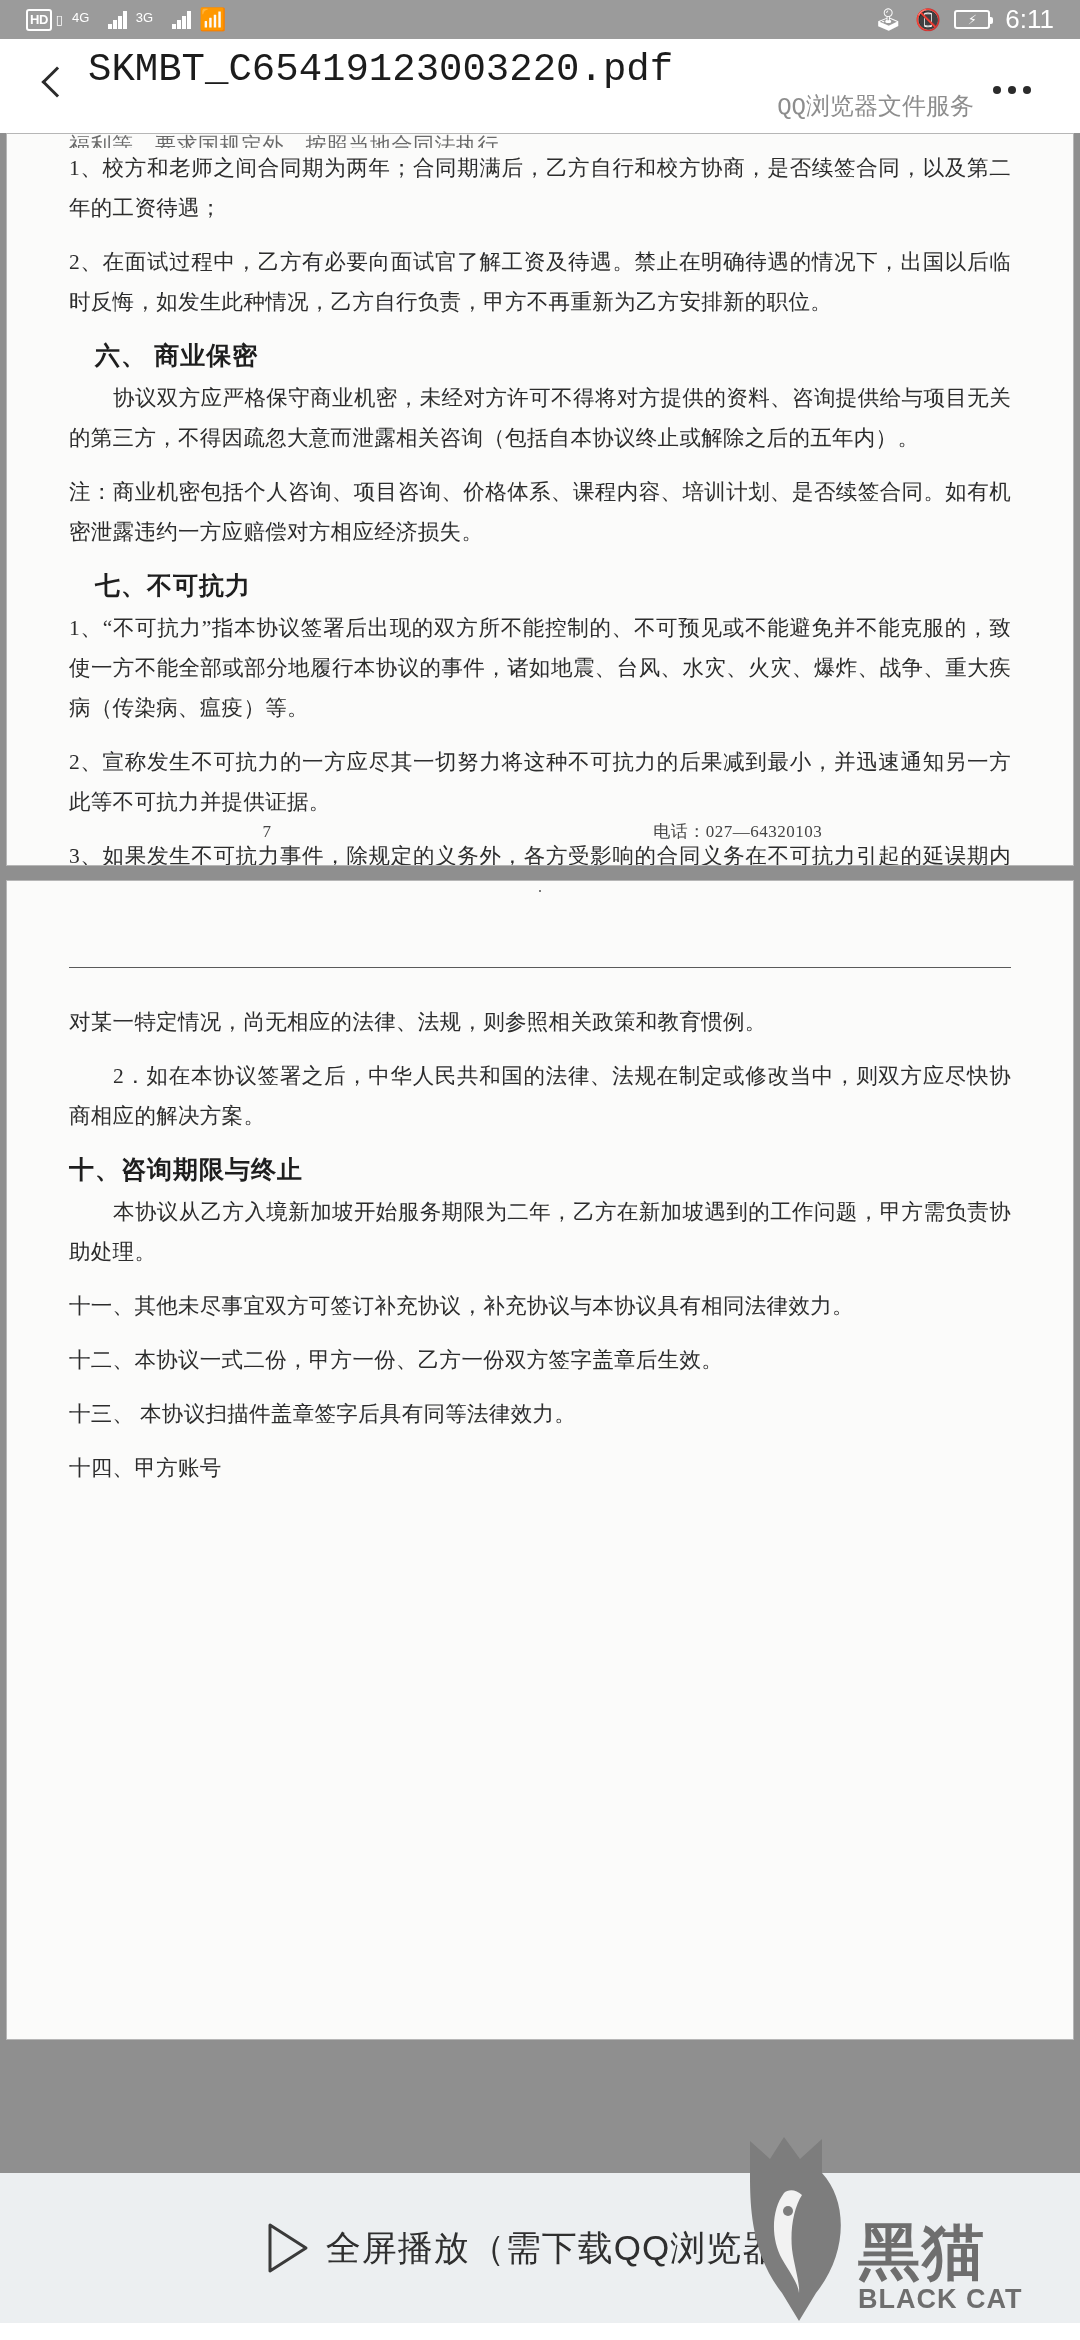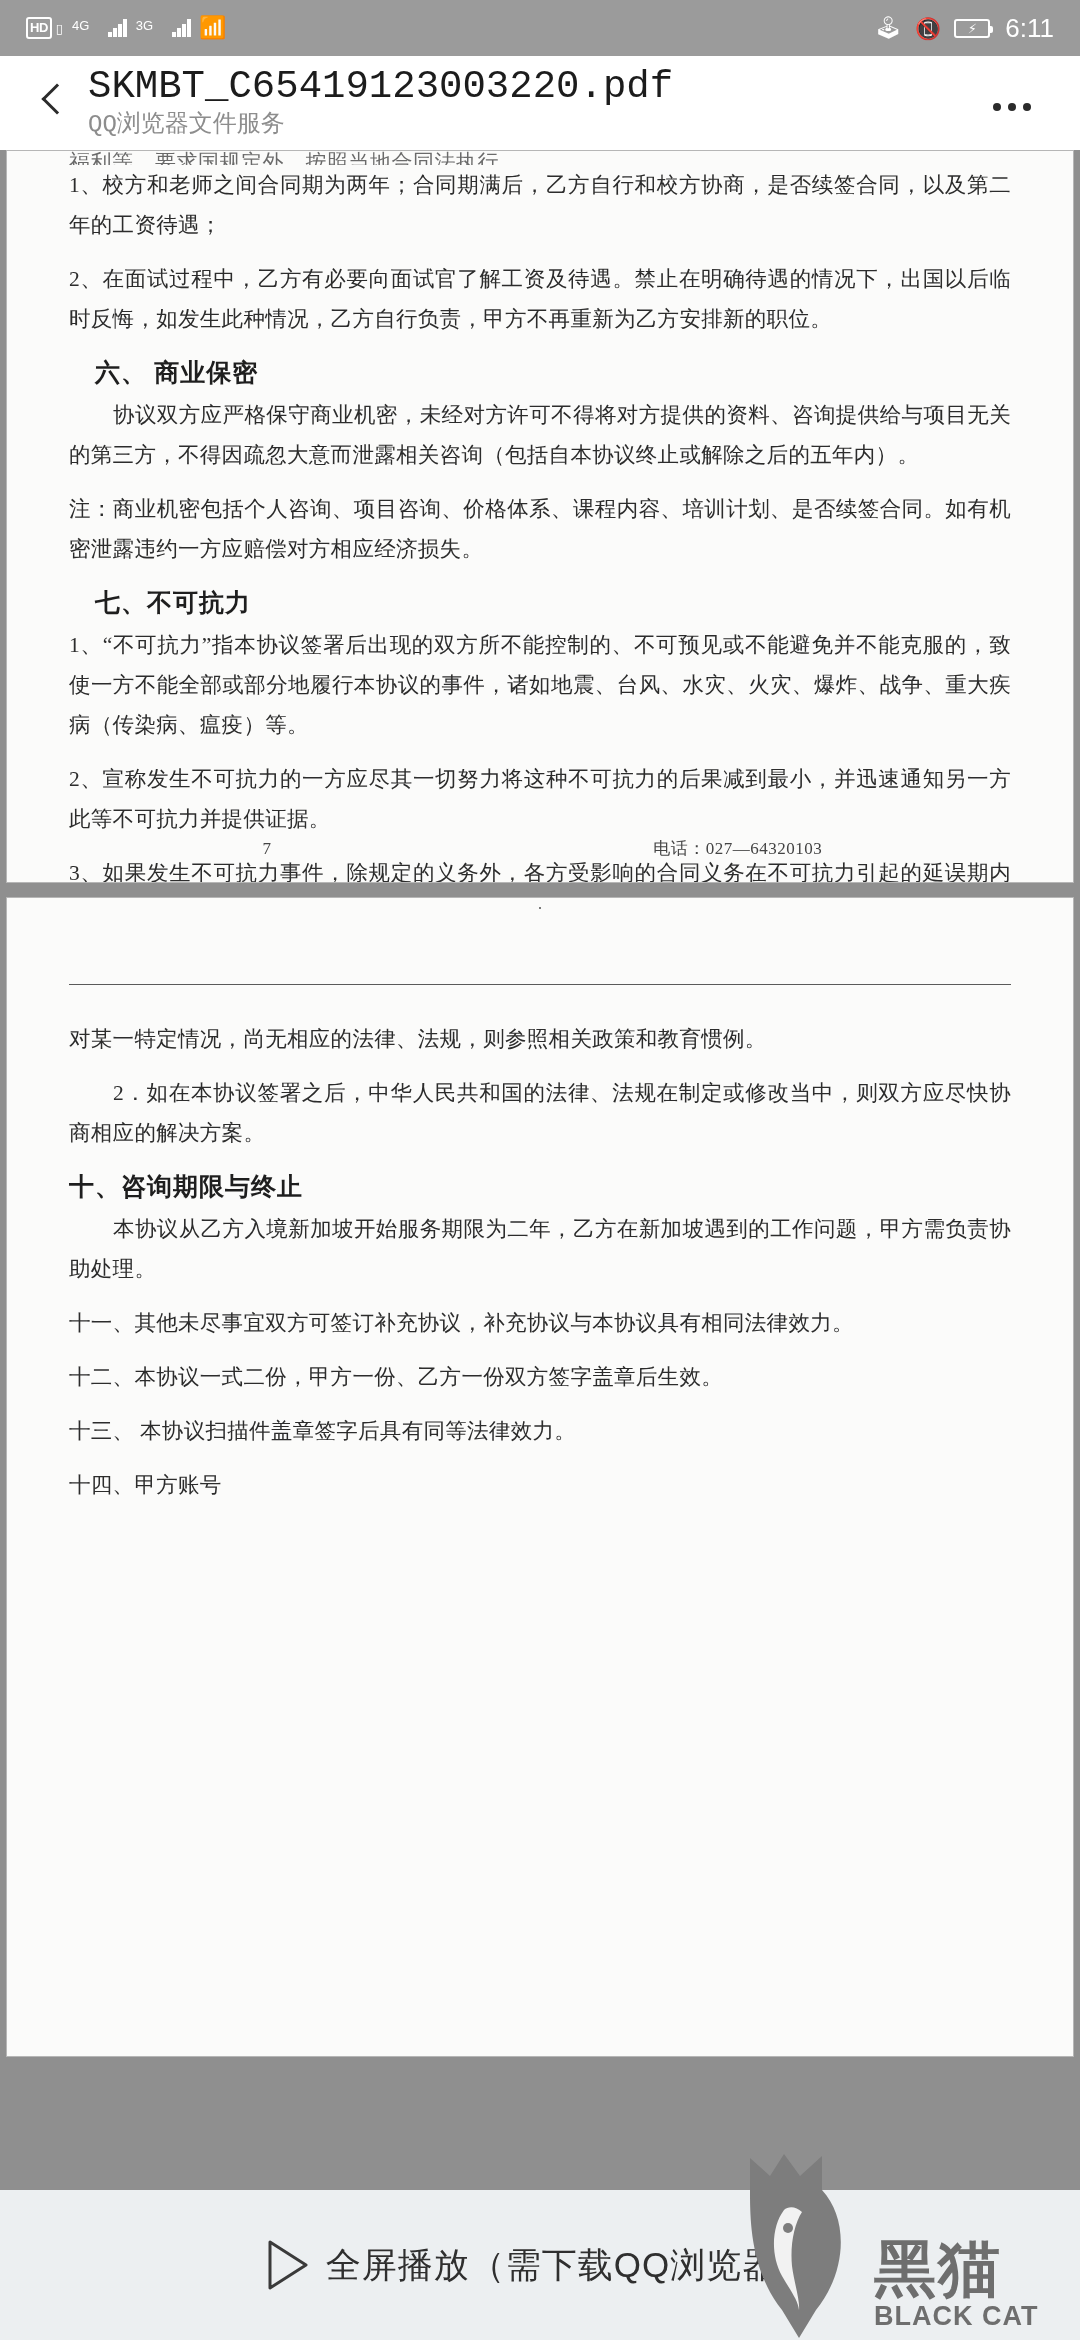--- a/index.html
+++ b/index.html
@@ -6,21 +6,21 @@
   html, body {
     width: 1080px;
     height: 2340px;
     background: #ffffff;
     font-family: "Liberation Sans", "DejaVu Sans", sans-serif;
     overflow: hidden;
   }
 
   
   .statusbar {
-    height: 56px;
+    height: 39px;
     background: #9b9b9b;
     display: flex;
     align-items: center;
     justify-content: space-between;
     padding: 0 26px;
     color: #ffffff;
   }
   .sb-left, .sb-right { display: flex; align-items: center; }
   .sb-left { gap: 9px; }
   .sb-right { gap: 13px; }
@@ -71,21 +71,21 @@
     border-left: 3px solid #2b2b2b;
     border-bottom: 3px solid #2b2b2b;
     transform: rotate(45deg);
   }
   .titles { flex: 1 1 auto; min-width: 0; padding-top: 2px; }
   .doc-title {
     font-size: 39px; color: #1c1c1c; line-height: 1.12;
     white-space: nowrap; overflow: hidden; text-overflow: ellipsis;
   }
   .doc-sub {
-    font-size: 24px; color: #8d8d8d; margin-top: 2px; line-height: 1.1;
+    font-size: 24px; color: #8d8d8d; margin-top: 2px; line-height: 1.1; text-align: right;
   }
   .more-btn {
     flex: 0 0 auto; width: 76px; height: 70px;
     display: flex; align-items: center; justify-content: center;
     gap: 7px; padding-top: 16px;
   }
   .more-btn span { width: 8px; height: 8px; border-radius: 50%; background: #2b2b2b; display:block; }
 
   
   .viewer {
@@ -165,21 +165,21 @@
   .play-ico svg { display: block; }
   .play-label {
     font-size: 35px; color: #2f2f2f; letter-spacing: 1px;
   }
 
   
   .watermark {
     position: absolute;
     right: 6px; bottom: 0;
     width: 330px; height: 196px;
-    display: flex; align-items: flex-end; gap: 20px;
+    display: flex; align-items: flex-end; gap: 4px;
     pointer-events: none;
   }
   .wm-cat { width: 110px; height: 190px; position: relative; }
   .wm-text { display: flex; flex-direction: column; align-items: flex-start; padding-bottom: 8px; }
   .wm-cn { font-size: 62px; font-weight: bold; color: #6e6e6e; letter-spacing: 2px; line-height: .92; }
   .wm-en { font-size: 27px; font-weight: bold; color: #6e6e6e; letter-spacing: 1px; margin-top: 4px; }
 </style>
 </head>
 <body>
 

